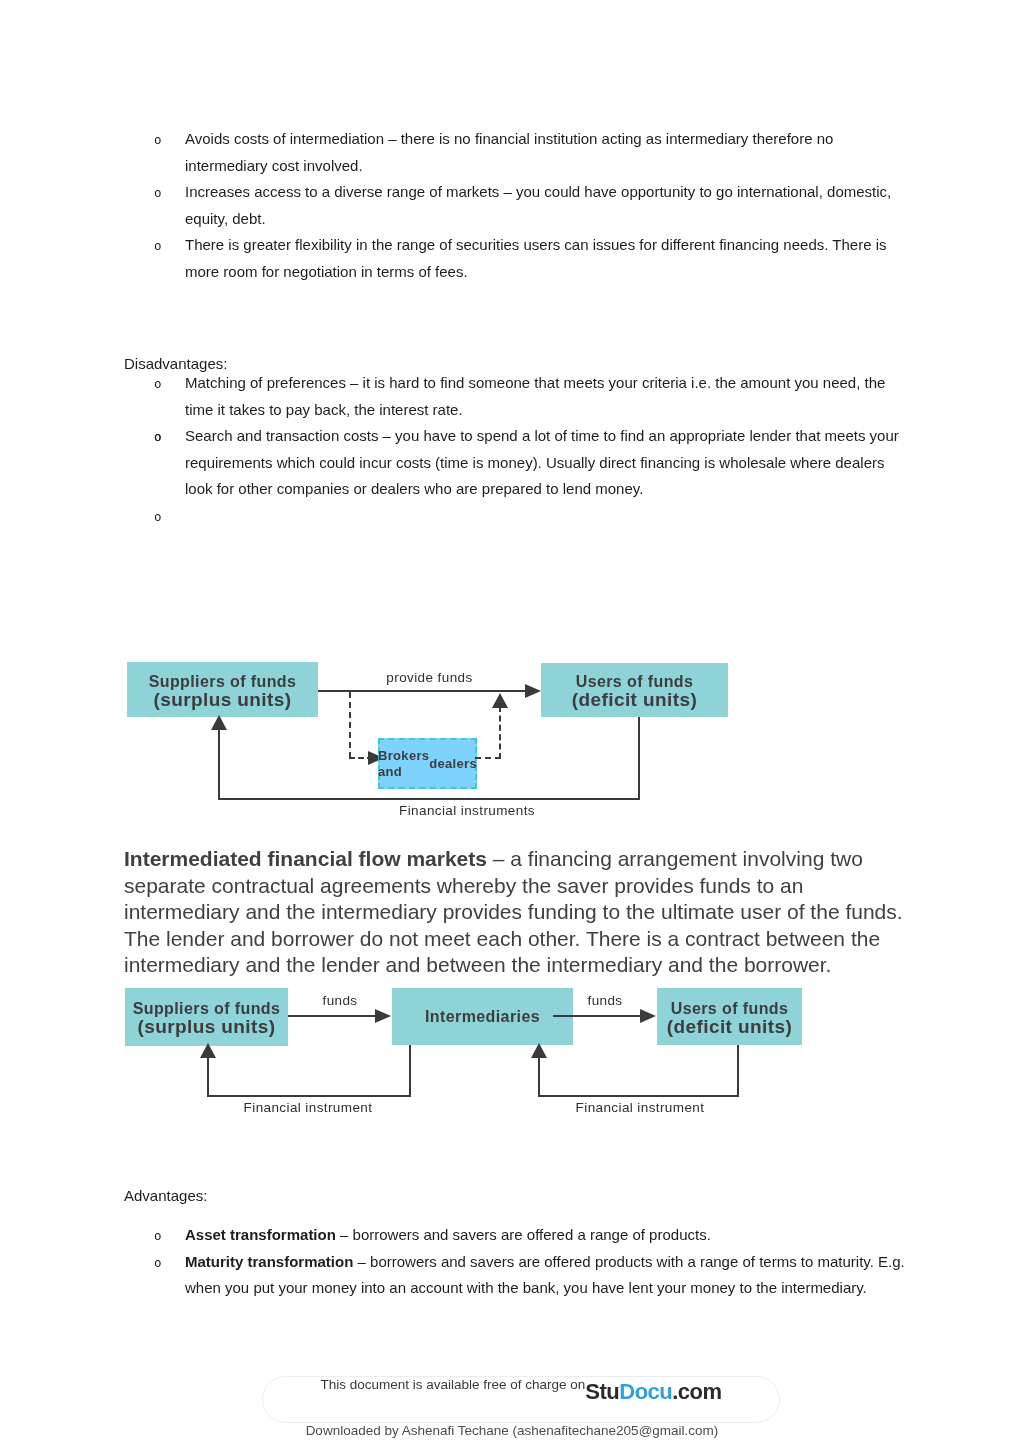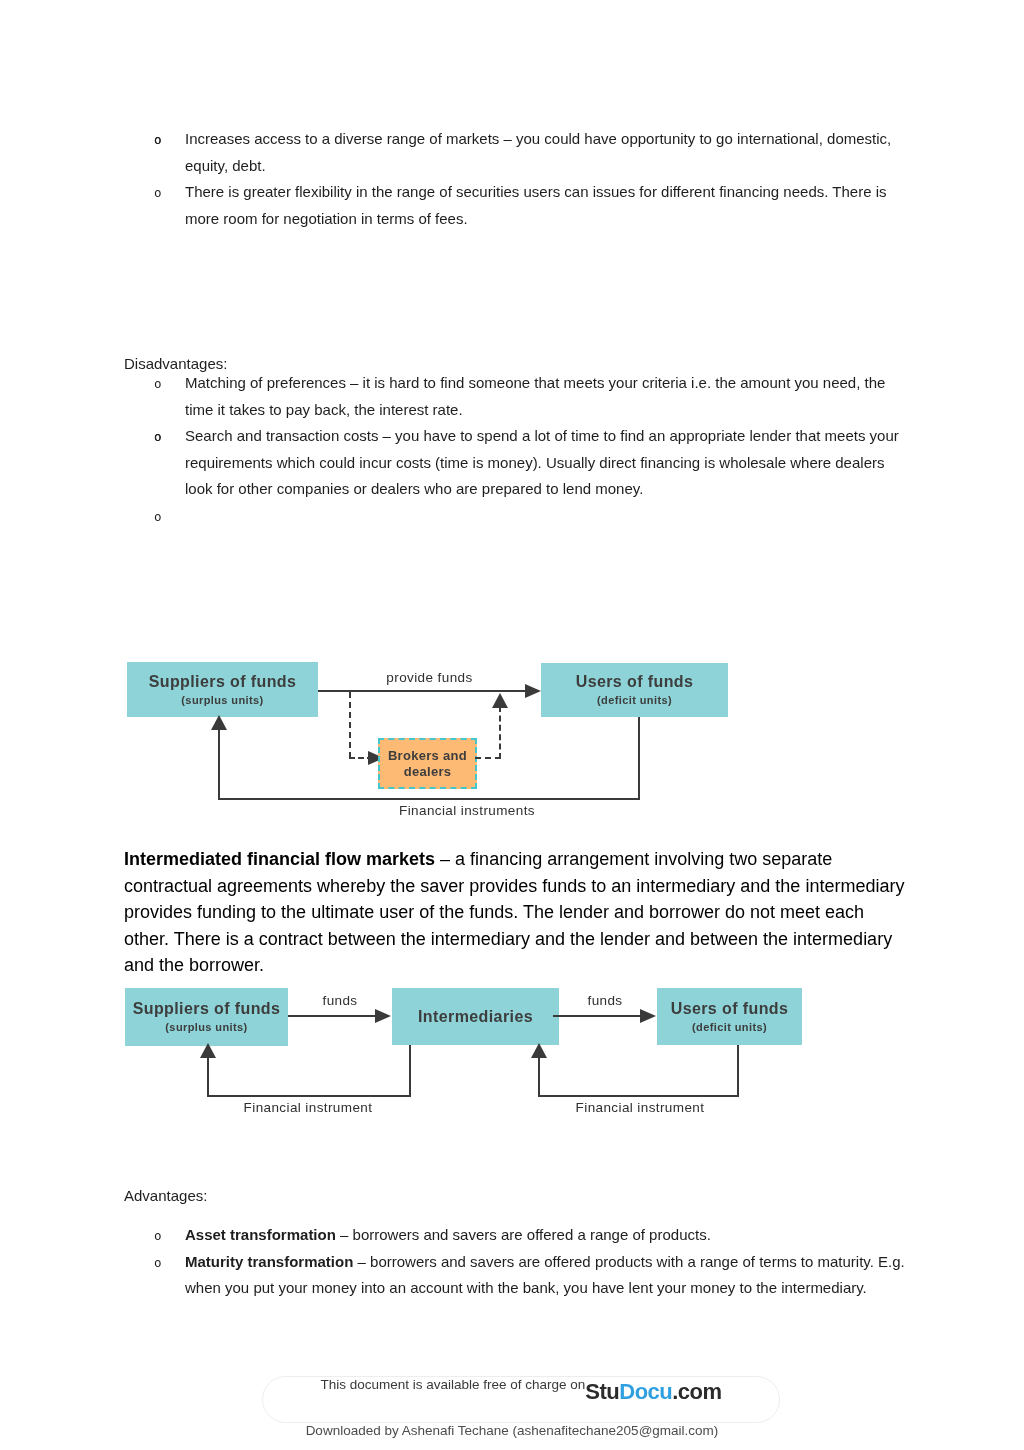--- a/index.html
+++ b/index.html
@@ -3,56 +3,57 @@
 <meta charset="utf-8">
 <style>
   html,body{margin:0;padding:0;background:#ffffff;}
   .page{position:relative;width:1024px;height:1450px;background:#ffffff;overflow:hidden;
         font-family:"Liberation Sans",sans-serif;color:#1e1e1e;}
   
   .bullets{position:absolute;left:0;right:0;}
   .bullet{position:relative;padding-left:185px;width:730px;font-size:15px;line-height:26.5px;color:#1e1e1e;}
   .bullet .marker{position:absolute;left:154px;top:1px;font-family:"DejaVu Sans Mono",monospace;font-size:12.5px;color:#1e1e1e;}
   .heading{position:absolute;left:124px;font-size:15px;line-height:26px;color:#1e1e1e;}
-  .para{position:absolute;left:124px;width:782px;font-size:18px;line-height:26.5px;color:#000000;}
+  .para{position:absolute;left:124px;width:782px;font-size:21px;line-height:26.5px;color:#404040;}
   b{font-weight:bold;}
   
   .diagram{position:absolute;}
   .tealbox{position:absolute;background:#8dd3d7;color:#3d3d3d;display:flex;flex-direction:column;
            align-items:center;justify-content:center;text-align:center;letter-spacing:.4px;}
   .tealbox .t1{font-size:16px;font-weight:bold;line-height:20px;}
-  .tealbox .t2{font-size:11px;font-weight:bold;line-height:16px;}
+  .tealbox .t2{font-size:19px;font-weight:bold;line-height:16px;}
   .dlabel{position:absolute;font-size:13.5px;color:#2f2f2f;letter-spacing:.4px;text-align:center;}
   .hline{position:absolute;border-top:2px solid #3a3a3a;}
   .vline{position:absolute;border-left:2px solid #3a3a3a;}
   .hdash{position:absolute;border-top:2px dashed #3a3a3a;}
   .vdash{position:absolute;border-left:2px dashed #3a3a3a;}
   .ah-right{position:absolute;width:0;height:0;border-top:7px solid transparent;
             border-bottom:7px solid transparent;border-left:16px solid #3a3a3a;}
   .ah-up{position:absolute;width:0;height:0;border-left:8px solid transparent;
          border-right:8px solid transparent;border-bottom:15px solid #3a3a3a;}
-  .brokerbox{position:absolute;border:2px dashed #45c6cd;background:#fdba74;color:#3d3d3d;
-             display:flex;flex-direction:column;align-items:center;justify-content:center;
+  .brokerbox{position:absolute;border:2px dashed #45c6cd;background:#7dd3fc;color:#3d3d3d;
+             display:flex;align-items:center;justify-content:center;
              font-size:13px;font-weight:bold;letter-spacing:.3px;line-height:16px;}
   
   .footer-card{position:absolute;left:262px;top:1376px;width:516px;height:45px;border:1px solid #ededed;
                border-radius:24px;display:flex;align-items:flex-start;justify-content:center;background:#fff;}
   .free-text{font-size:13.5px;color:#3a3a3a;}
   .logo{font-size:22px;font-weight:bold;letter-spacing:-0.5px;color:#2b2b2b;line-height:30px;}
   .logo .blue{color:#2f9fe0;}
   .downloaded{position:absolute;left:0;top:1423px;width:100%;text-align:center;font-size:13.5px;color:#4c4c4c;}
 </style>
 </head>
 <body>
 
 <div class="page">
 
   <div class="bullets" style="top:126px;">
     <div class="bullet">
       <span class="marker">o</span>
+      <span>Avoids costs of intermediation – there is no financial institution acting as intermediary therefore no intermediary cost involved.</span>
     </div>
     <div class="bullet">
       <span class="marker">o</span>
       <span>Increases access to a diverse range of markets – you could have opportunity to go international, domestic, equity, debt.</span>
     </div>
     <div class="bullet">
       <span class="marker">o</span>
       <span>There is greater flexibility in the range of securities users can issues for different financing needs. There is more room for negotiation in terms of fees.</span>
     </div>
   </div>
@@ -113,21 +114,21 @@
 
   <div class="para" style="top:846px;">
     <b>Intermediated financial flow markets</b><span> – a financing arrangement involving two separate contractual agreements whereby the saver provides funds to an intermediary and the intermediary provides funding to the ultimate user of the funds. The lender and borrower do not meet each other. There is a contract between the intermediary and the lender and between the intermediary and the borrower.</span>
   </div>
 
   <div class="diagram" style="left:120px;top:985px;width:690px;height:138px;">
     <div class="tealbox" style="left:5px;top:3px;width:163px;height:58px;">
       <div class="t1">Suppliers of funds</div>
       <div class="t2">(surplus units)</div>
     </div>
-    <div class="tealbox" style="left:272px;top:3px;width:167px;height:57px;">
+    <div class="tealbox" style="left:272px;top:3px;width:181px;height:57px;">
       <div class="t1">Intermediaries</div>
     </div>
     <div class="tealbox" style="left:537px;top:3px;width:145px;height:57px;">
       <div class="t1">Users of funds</div>
       <div class="t2">(deficit units)</div>
     </div>
 
     <div class="dlabel" style="left:168px;top:8px;width:104px;">funds</div>
     <div class="hline" style="left:168px;top:30px;width:89px;"></div>
     <div class="ah-right" style="left:255px;top:24px;"></div>

